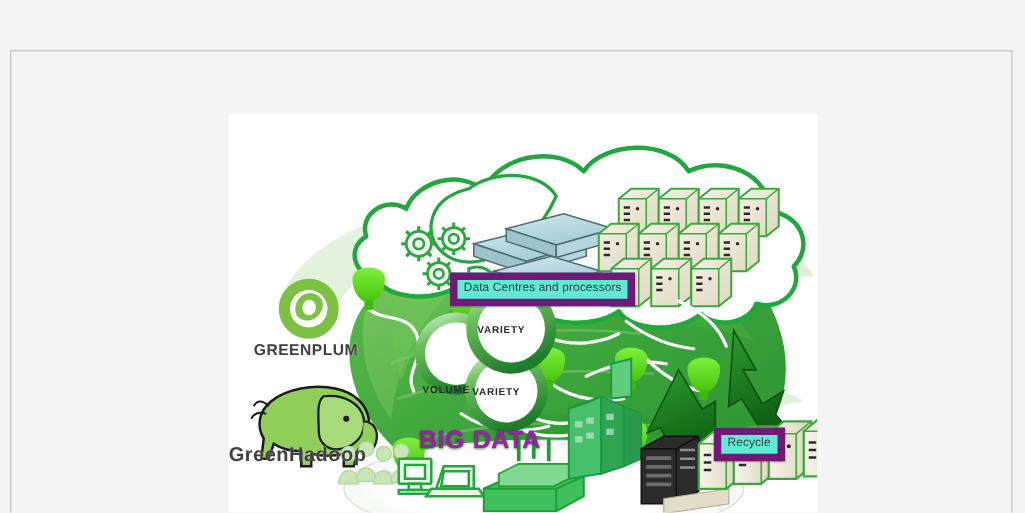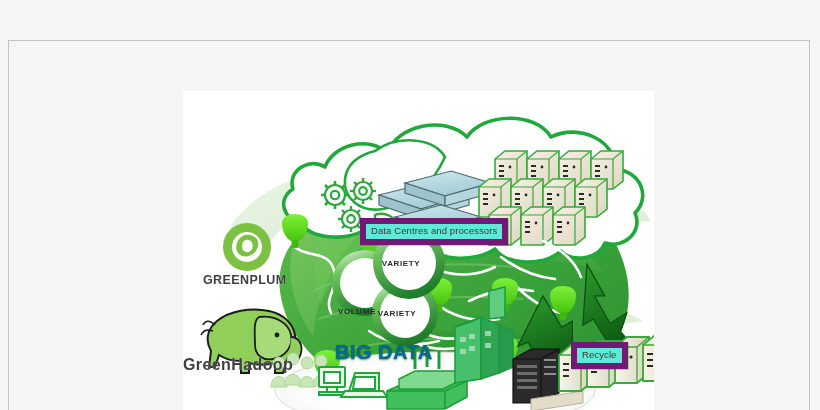--- a/index.html
+++ b/index.html
@@ -50,21 +50,21 @@
     color:#404040;
     font-weight:bold;
     letter-spacing:.4px;
     text-shadow:0 0 1px rgba(255,255,255,.8);
   }
   #greenplum-text{left:20px;top:182px;font-size:12.5px;}
   #hadoop-text{left:0px;top:265px;font-size:16px;font-weight:bold;text-align:right;}
 
   #bigdata-text{
     position:absolute;left:152px;top:250px;
-    font-size:20px;font-weight:bold;color:#0369a1;
+    font-size:20px;font-weight:bold;color:#a21caf;
     letter-spacing:.5px;
     text-shadow:0 1px 2px rgba(0,80,0,.55), 0 0 1px rgba(0,60,0,.6);
   }
 
   
   .vlabel{
     position:absolute;
     color:#2a2a2a;font-size:8px;font-weight:bold;
     letter-spacing:.6px;text-align:center;width:54px;
   }

